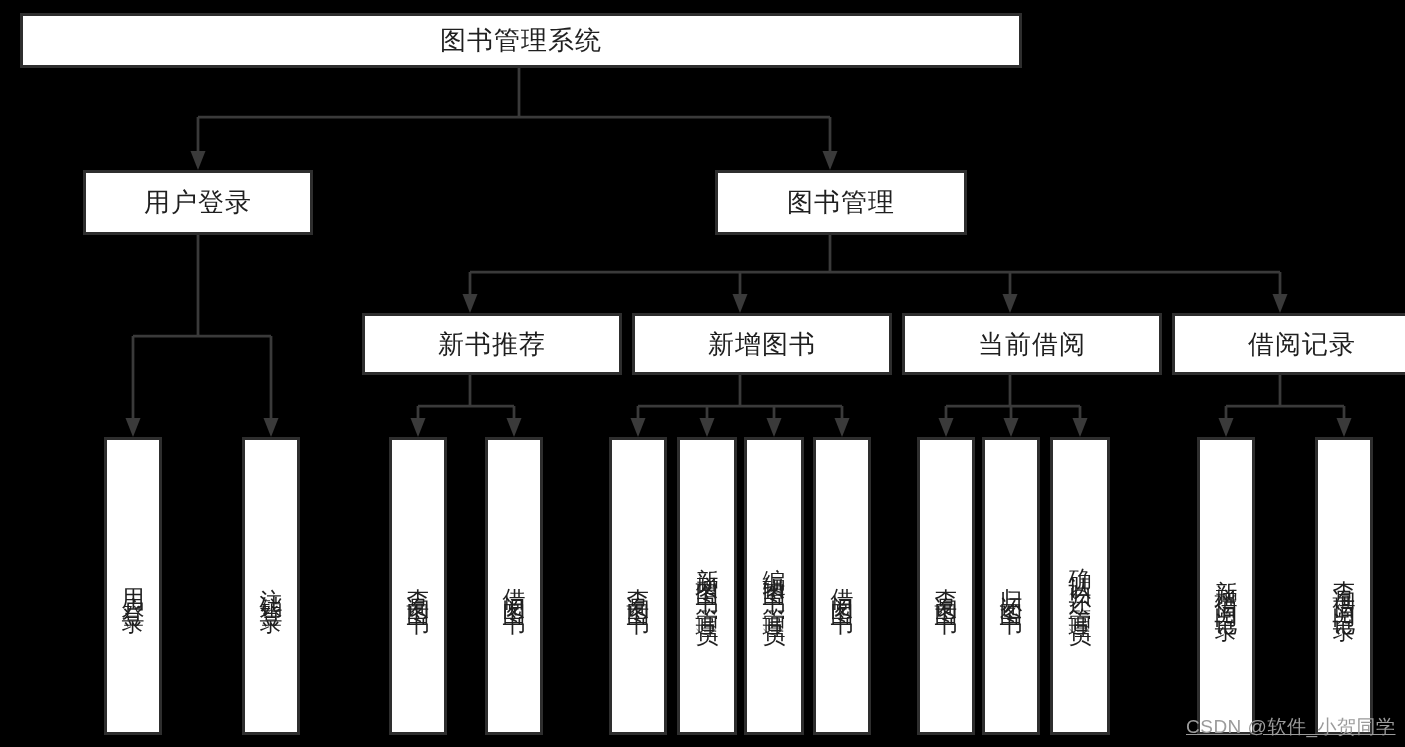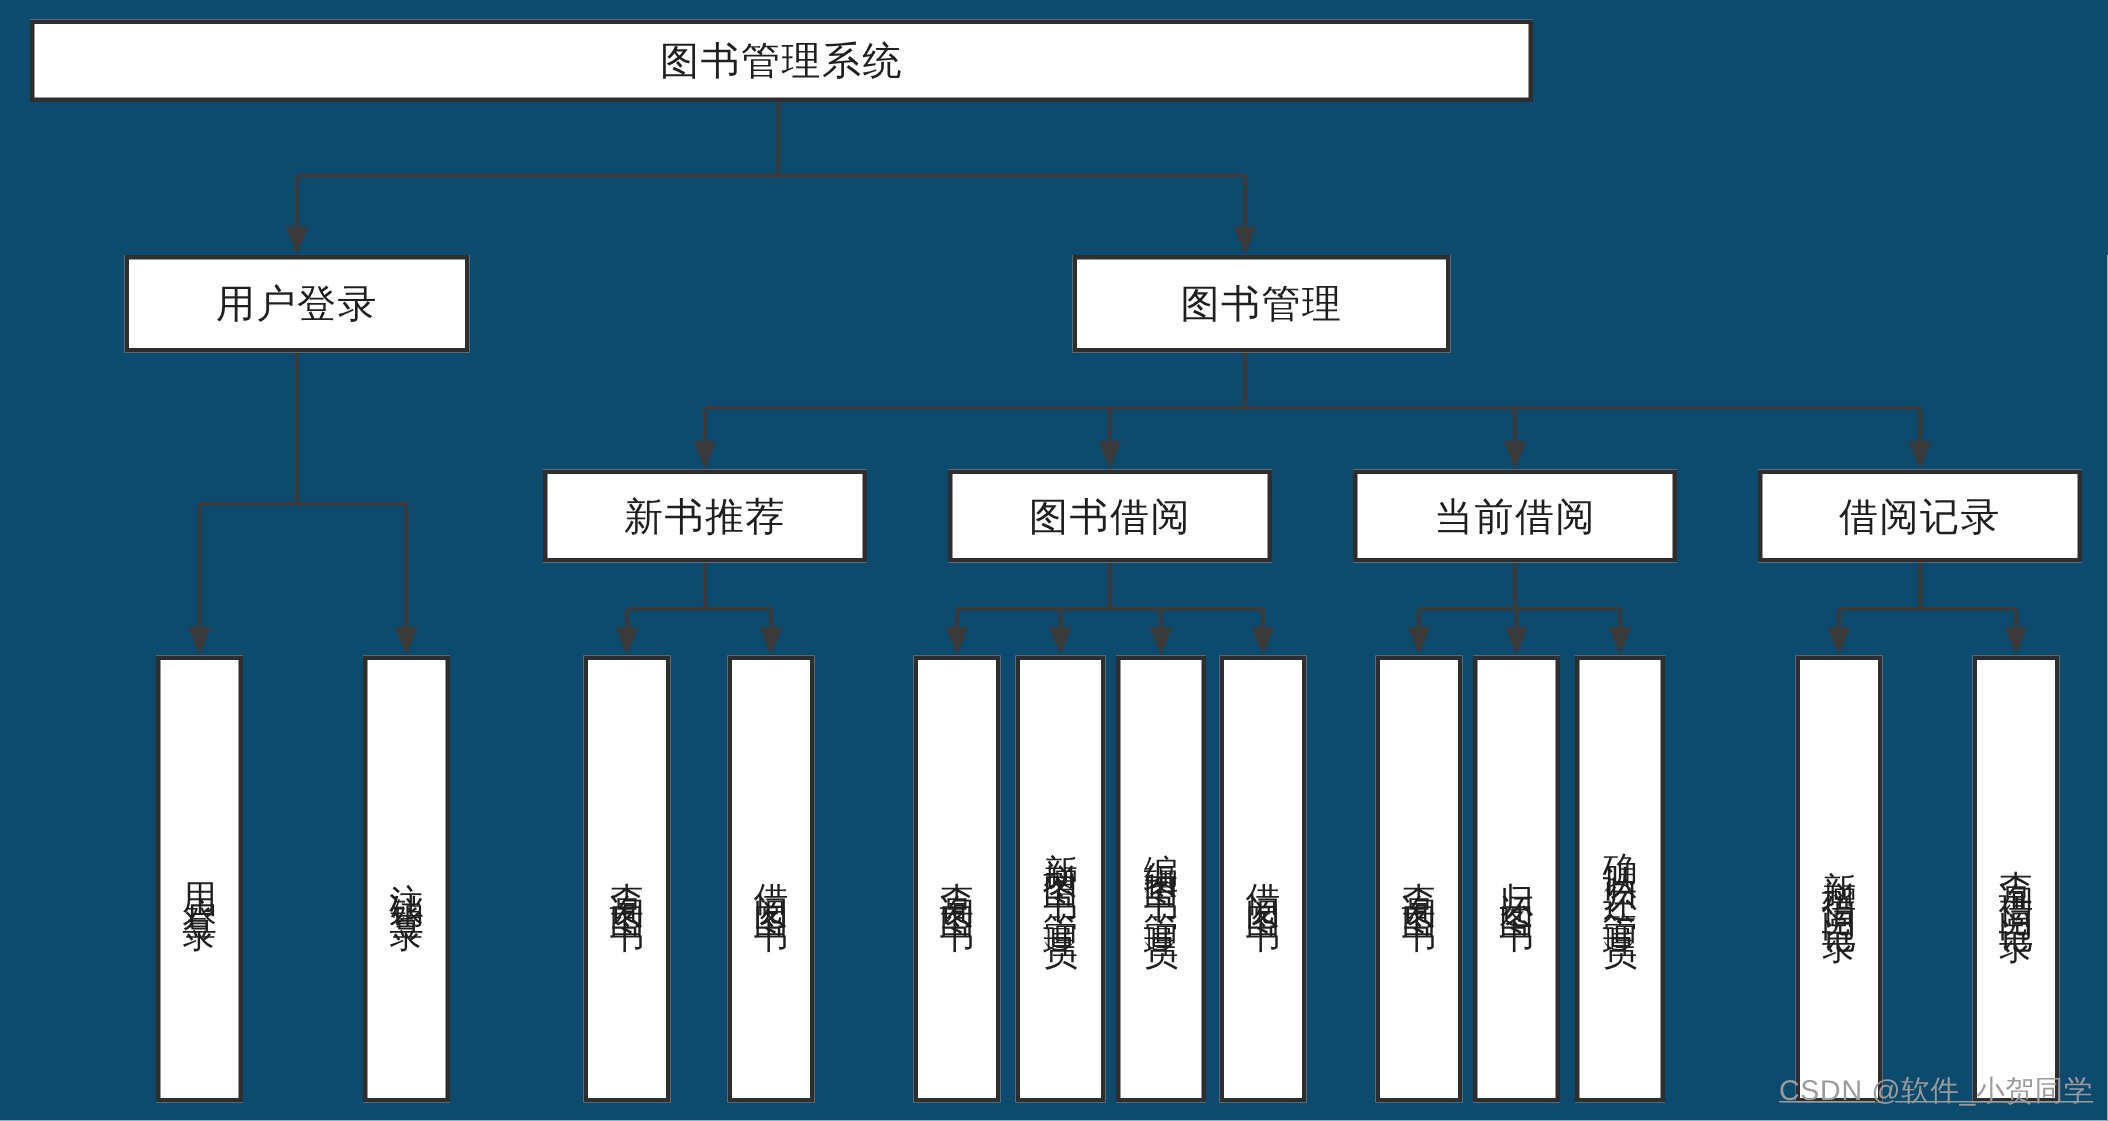--- a/index.html
+++ b/index.html
@@ -1,19 +1,19 @@
 <!DOCTYPE html>
 <html><head>
 <meta charset="utf-8">
 <style>
   html,body { margin:0; padding:0; background:#ffffff; }
   .canvas {
     position:relative;
     width:1405px; height:747px;
-    background:#0c4a6e;
+    background:#000000;
     font-family:"Liberation Sans","DejaVu Sans",sans-serif;
     overflow:hidden;
   }
   svg.connectors { position:absolute; left:0; top:0; width:1405px; height:747px; }
   .box {
     position:absolute;
     box-sizing:border-box;
     background:#ffffff;
     border:3px solid #2e2e2e;
     display:flex;
@@ -27,21 +27,21 @@
     writing-mode:vertical-rl;
     text-orientation:mixed;
     font-size:23px;
     letter-spacing:8px;
     line-height:1;
   }
   
   .root-box      { left:20px;   top:13px;  width:1002px; height:55px; }
   .lv2-a         { left:83px;   top:170px; width:230px;  height:65px; }
   .lv2-b         { left:715px;  top:170px; width:252px;  height:65px; }
-  .lv3           { top:313px; width:216px; height:62px; }
+  .lv3           { top:313px; width:260px; height:62px; }
   .lv3-a { left:362px; }  .lv3-b { left:632px; }
   .lv3-c { left:902px; }  .lv3-d { left:1172px; }
   .leaf          { top:437px; height:298px; width:58px; }
   .leaf-wide     { width:60px; }
   .lf-1  { left:104px; }  .lf-2  { left:242px; }
   .lf-3  { left:389px; }  .lf-4  { left:485px; }
   .lf-5  { left:609px; }  .lf-6  { left:677px; }
   .lf-7  { left:744px; }  .lf-8  { left:813px; }
   .lf-9  { left:917px; }  .lf-10 { left:982px; }
   .lf-11 { left:1050px; } .lf-12 { left:1197px; }
@@ -116,21 +116,21 @@
       <path d="M1344 406 V418" marker-end="url(#arrow)"></path>
     </g>
   </svg>
 
   <div class="box root-box h-label">图书管理系统</div>
 
   <div class="box lv2-a h-label">用户登录</div>
   <div class="box lv2-b h-label">图书管理</div>
 
   <div class="box lv3 lv3-a h-label">新书推荐</div>
-  <div class="box lv3 lv3-b h-label">图书借阅</div>
+  <div class="box lv3 lv3-b h-label">新增图书</div>
   <div class="box lv3 lv3-c h-label">当前借阅</div>
   <div class="box lv3 lv3-d h-label">借阅记录</div>
 
   <div class="box leaf lf-1 v-label">用户登录</div>
   <div class="box leaf lf-2 v-label">注销登录</div>
 
   <div class="box leaf lf-3 v-label">查询图书</div>
   <div class="box leaf lf-4 v-label">借阅图书</div>
 
   <div class="box leaf lf-5 v-label">查询图书</div>

